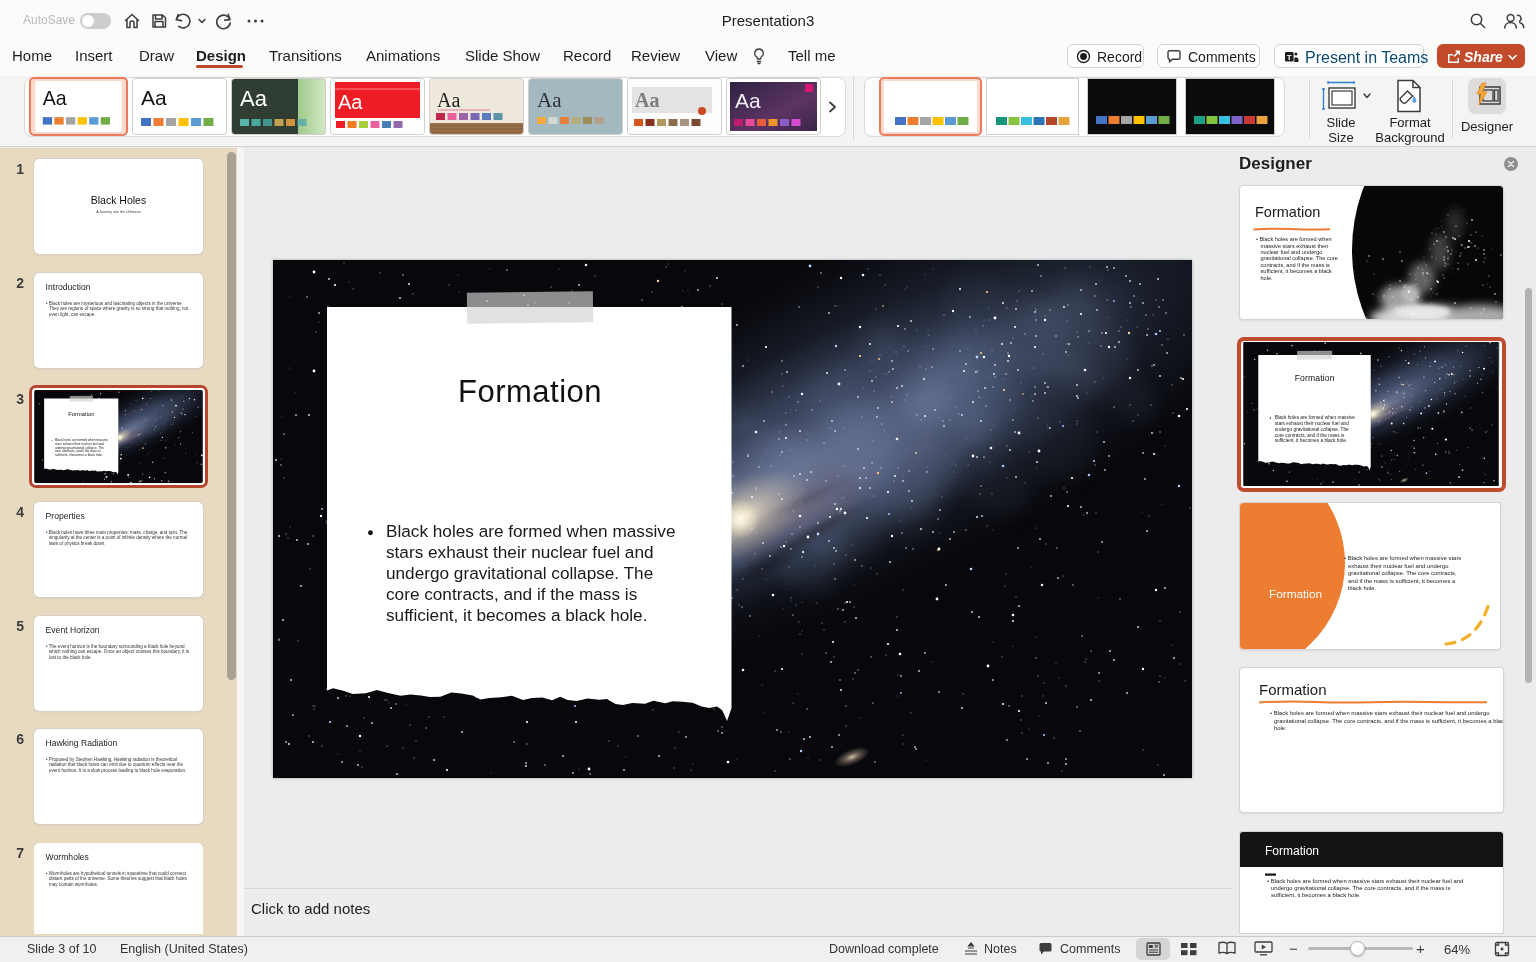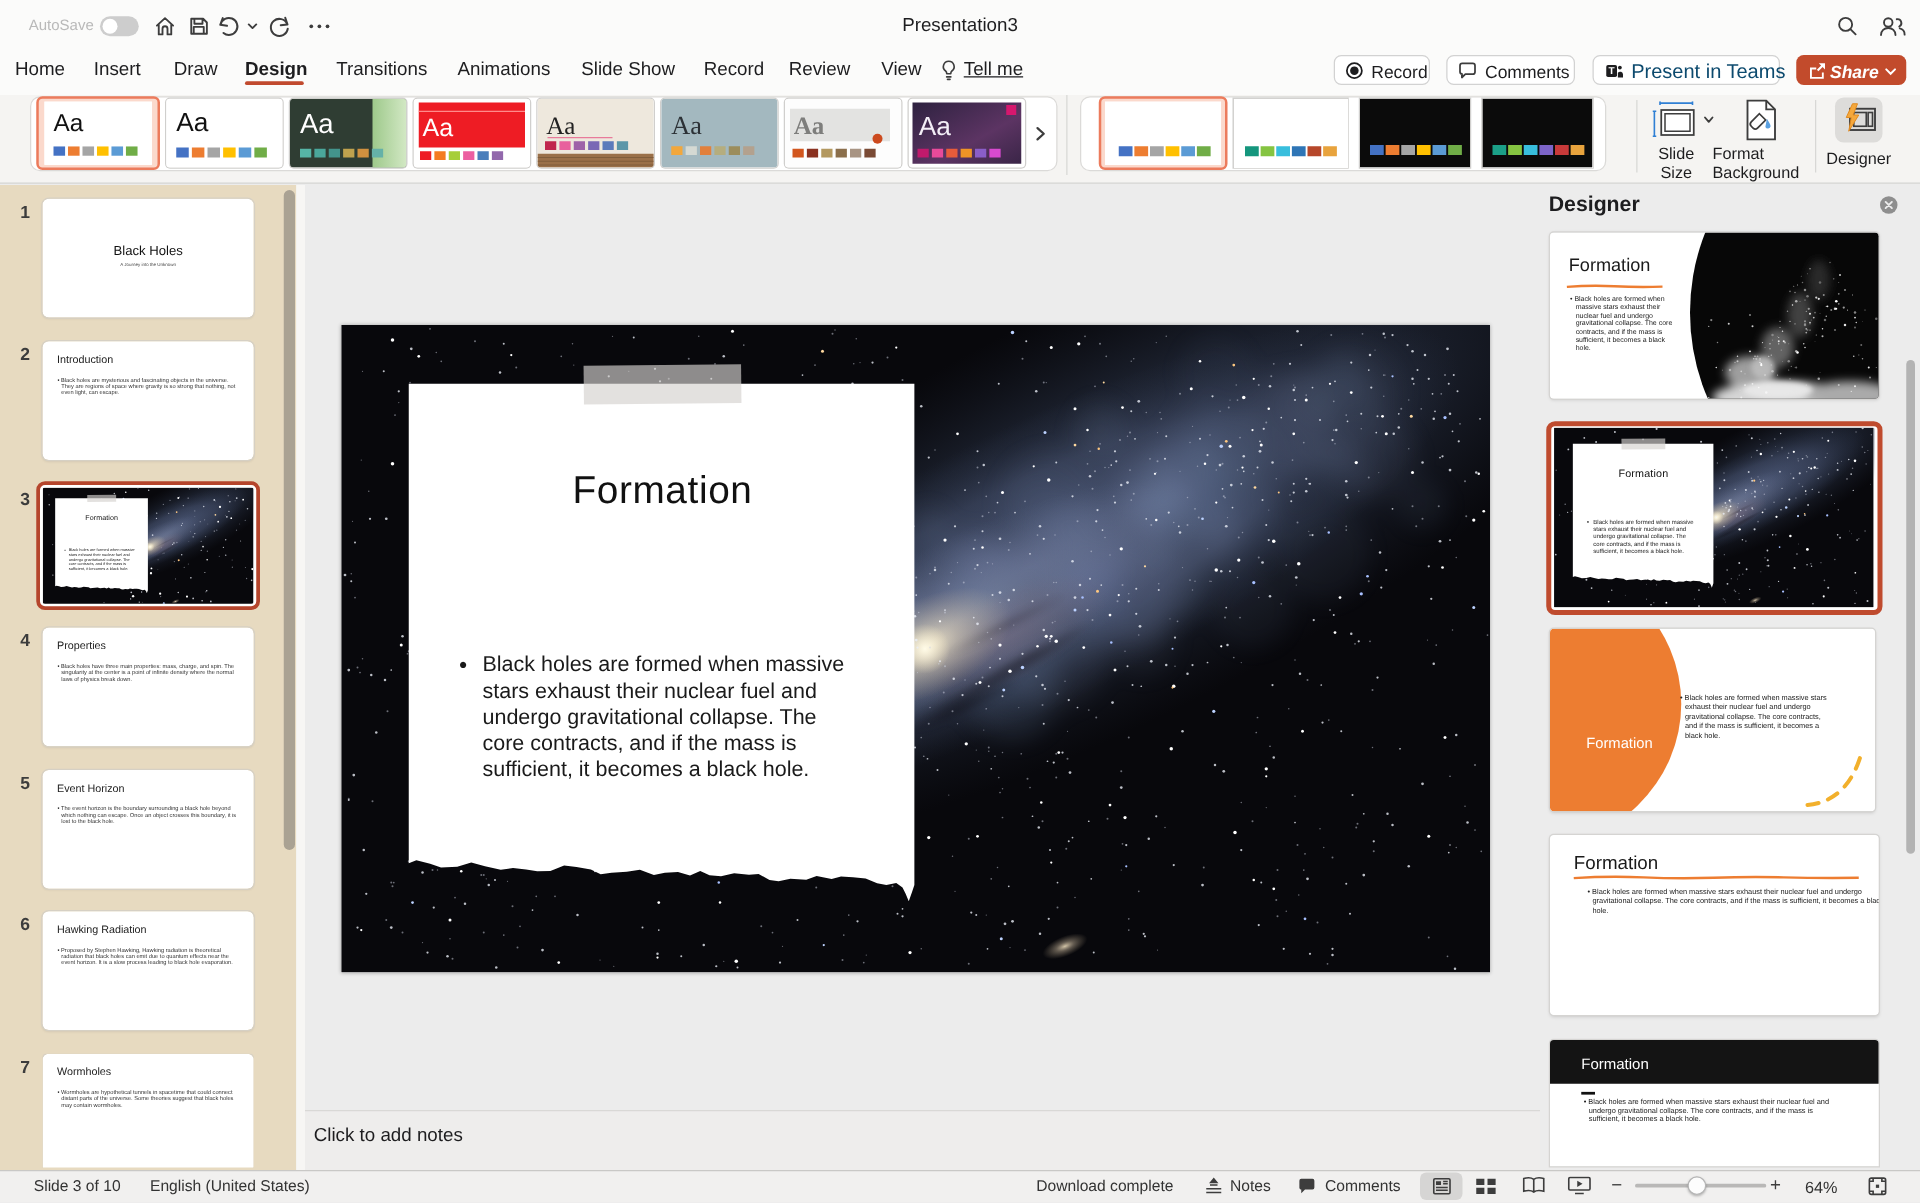--- a/index.html
+++ b/index.html
@@ -57,21 +57,21 @@
 <span class="abs" style="left:12px;">Home</span>
 <span class="abs" style="left:75px;">Insert</span>
 <span class="abs" style="left:139px;">Draw</span>
 <span class="abs" style="left:196px;font-weight:700;">Design</span>
 <span class="abs" style="left:269px;">Transitions</span>
 <span class="abs" style="left:366px;">Animations</span>
 <span class="abs" style="left:465px;">Slide Show</span>
 <span class="abs" style="left:563px;">Record</span>
 <span class="abs" style="left:631px;">Review</span>
 <span class="abs" style="left:705px;">View</span>
-<span class="abs" style="left:771px;text-decoration:underline;">Tell me</span>
+<span class="abs" style="left:788px;">Tell me</span>
 </div>
 <svg class="abs" style="left:751px;top:46px;" width="16" height="20" viewBox="0 0 16 20">
     <path class="ico" d="M8 3 a4.3 4.3 0 0 1 2.5 7.8 c-.7.5-.9 1.2-.9 2.2 h-3.2 c0-1-.2-1.7-.9-2.2 A4.3 4.3 0 0 1 8 3 Z M6.3 15.5 h3.4 M7 17.5 h2" style="stroke-width:1.3"></path>
   </svg>
 <div class="abs" style="left:196px;top:65px;width:47px;height:3px;border-radius:2px;background:#c14a2e;"></div>
 
 <div class="abs" style="left:1067px;top:44px;width:77px;height:24px;border:1px solid #d2d2d2;border-radius:6px;background:#fff;"></div>
 <svg class="abs" style="left:1076px;top:49px;" width="15" height="15" viewBox="0 0 15 15">
     <circle cx="7.5" cy="7.5" r="6" fill="none" stroke="#1d1d1f" stroke-width="1.4"></circle>
     <circle cx="7.5" cy="7.5" r="3.4" fill="#1d1d1f"></circle>
@@ -257,21 +257,21 @@
     <path class="ico" d="M2 2 L5 5.5 L8 2"></path>
   </svg>
 <div class="abs" style="left:1310px;top:115px;width:62px;text-align:center;font-size:13px;color:#1d1d1f;line-height:15px;">Slide<br>Size</div>
 
 <svg class="abs" style="left:1394px;top:79px;" width="30" height="34" viewBox="0 0 30 34">
 <path d="M4 1.5 h15 L26 8.5 V32.5 H4 Z" fill="#fff" stroke="#3d3d3d" stroke-width="1.5"></path>
 <path d="M19 1.5 V8.5 H26" fill="none" stroke="#3d3d3d" stroke-width="1.5"></path>
 <path d="M13.5 12 l5 5 -6.5 6.5 a2.5 2.5 0 0 1-3.5 0 l-1.5-1.5 a2.5 2.5 0 0 1 0-3.5 Z" fill="#fff" stroke="#3d3d3d" stroke-width="1.4"></path>
 <path d="M19.5 16 c1.5 2.5 3 4.5 3 6 a2.2 2.2 0 0 1-4.2.5" fill="#5aa0e0"></path>
 </svg>
-<div class="abs" style="left:1370px;top:115px;width:80px;text-align:left;font-size:13px;color:#1d1d1f;line-height:15px;">Format<br>Background</div>
+<div class="abs" style="left:1370px;top:115px;width:80px;text-align:center;font-size:13px;color:#1d1d1f;line-height:15px;">Format<br>Background</div>
 
 <div class="abs" style="left:1468px;top:78px;width:38px;height:36px;background:#dddcda;border-radius:7px;"></div>
 <svg class="abs" style="left:1473px;top:82px;" width="29" height="28" viewBox="0 0 29 28">
 <rect x="7" y="5" width="20" height="17" fill="none" stroke="#3d3d3d" stroke-width="1.5"></rect>
 <rect x="10" y="8" width="10" height="11" fill="none" stroke="#3d3d3d" stroke-width="1.3"></rect>
 <rect x="21.5" y="8" width="3.5" height="11" fill="none" stroke="#3d3d3d" stroke-width="1.3"></rect>
 <path d="M9 1 L4 12 h4 L6 23 L14 10 h-4.5 L13 1 Z" fill="#f5a83c" stroke="#e08a20" stroke-width="0.8"></path>
 </svg>
 <div class="abs" style="left:1457px;top:119px;width:60px;text-align:center;font-size:13px;color:#1d1d1f;">Designer</div>
 

